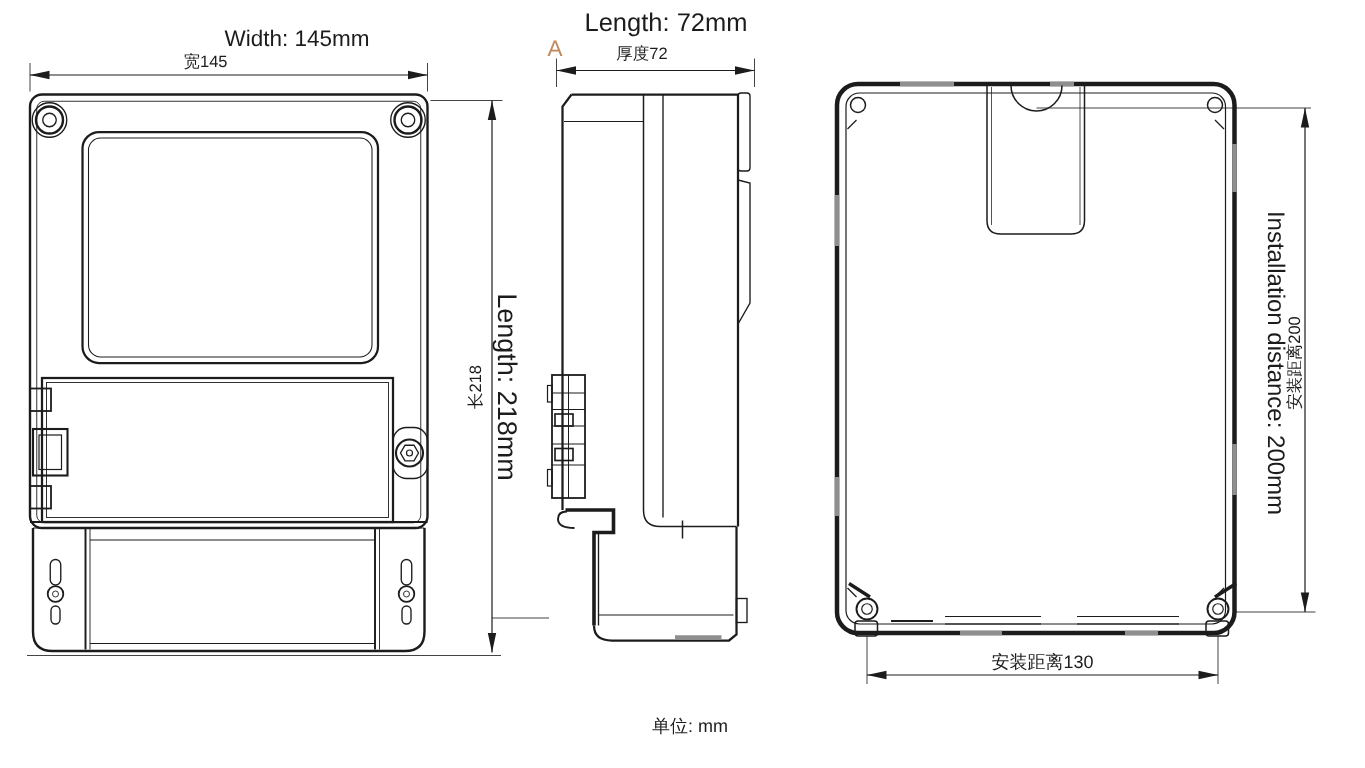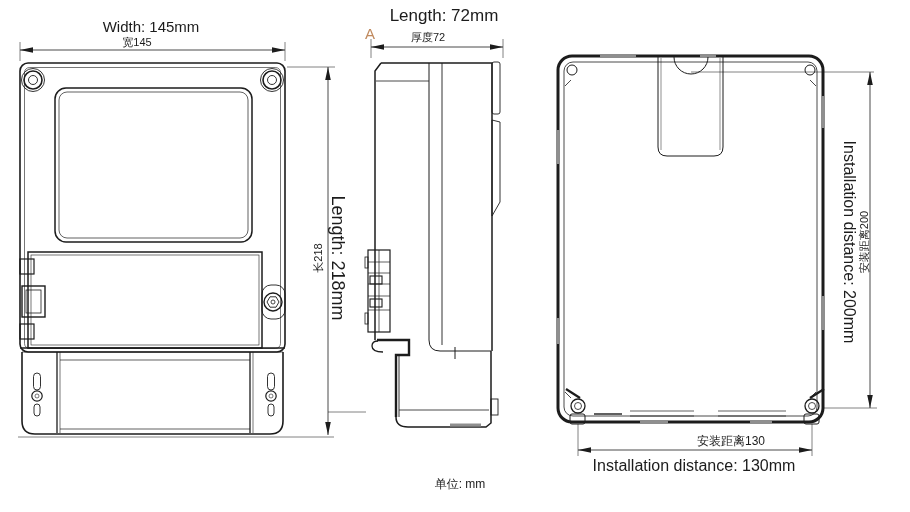--- a/index.html
+++ b/index.html
@@ -4,21 +4,21 @@
 <style>
   html,body{margin:0;padding:0;background:#fff;}
   .canvas{position:relative;width:910px;height:512px;background:#ffffff;
           font-family:"Liberation Sans",sans-serif;color:#1c1c1c;overflow:hidden;}
   .canvas svg{position:absolute;left:0;top:0;}
   .lbl{position:absolute;transform:translate(-50%,-50%);white-space:nowrap;line-height:1;}
   .rot-cw{transform:translate(-50%,-50%) rotate(90deg);}
   .rot-ccw{transform:translate(-50%,-50%) rotate(-90deg);}
   .s11{font-size:11px;}
   .s12{font-size:12px;}
-  .s15{font-size:15px;}
+  .s15{font-size:15px;margin-left:47px;}
   .s16{font-size:16px;}
   .s17{font-size:17px;}
   .s18{font-size:18px;}
   .bold{font-weight:normal;}
   .marker{color:#c08a5e;font-size:15px;}
 </style>
 </head>
 <body>
 
 <div class="canvas">
@@ -231,18 +231,17 @@
 <div class="lbl s17" style="left:444px;top:15px;">Length: 72mm</div>
 <div class="lbl s11" style="left:428px;top:37px;text-align:center;">厚度72</div>
 <div class="lbl marker" style="left:370px;top:33px;">A</div>
 
 <div class="lbl rot-cw s18" style="left:338px;top:258px;">Length: 218mm</div>
 <div class="lbl rot-ccw s11" style="left:318px;top:258px;">长218</div>
 
 <div class="lbl rot-cw s16" style="left:849px;top:242px;">Installation distance: 200mm</div>
 <div class="lbl rot-ccw s11" style="left:864px;top:242px;">安装距离200</div>
 
-<div class="lbl s12" style="left:695px;top:441px;margin-left:36px;">安装距离130</div>
-<div class="lbl s16" style="left:694px;top:466px;">Installation distance: 130mm</div>
+<div class="lbl s12" style="left:695px;top:441px;">安装距离130</div>
 
 <div class="lbl s12 bold" style="left:460px;top:484px;">单位: mm</div>
 
 </div>
 
 </body></html>

